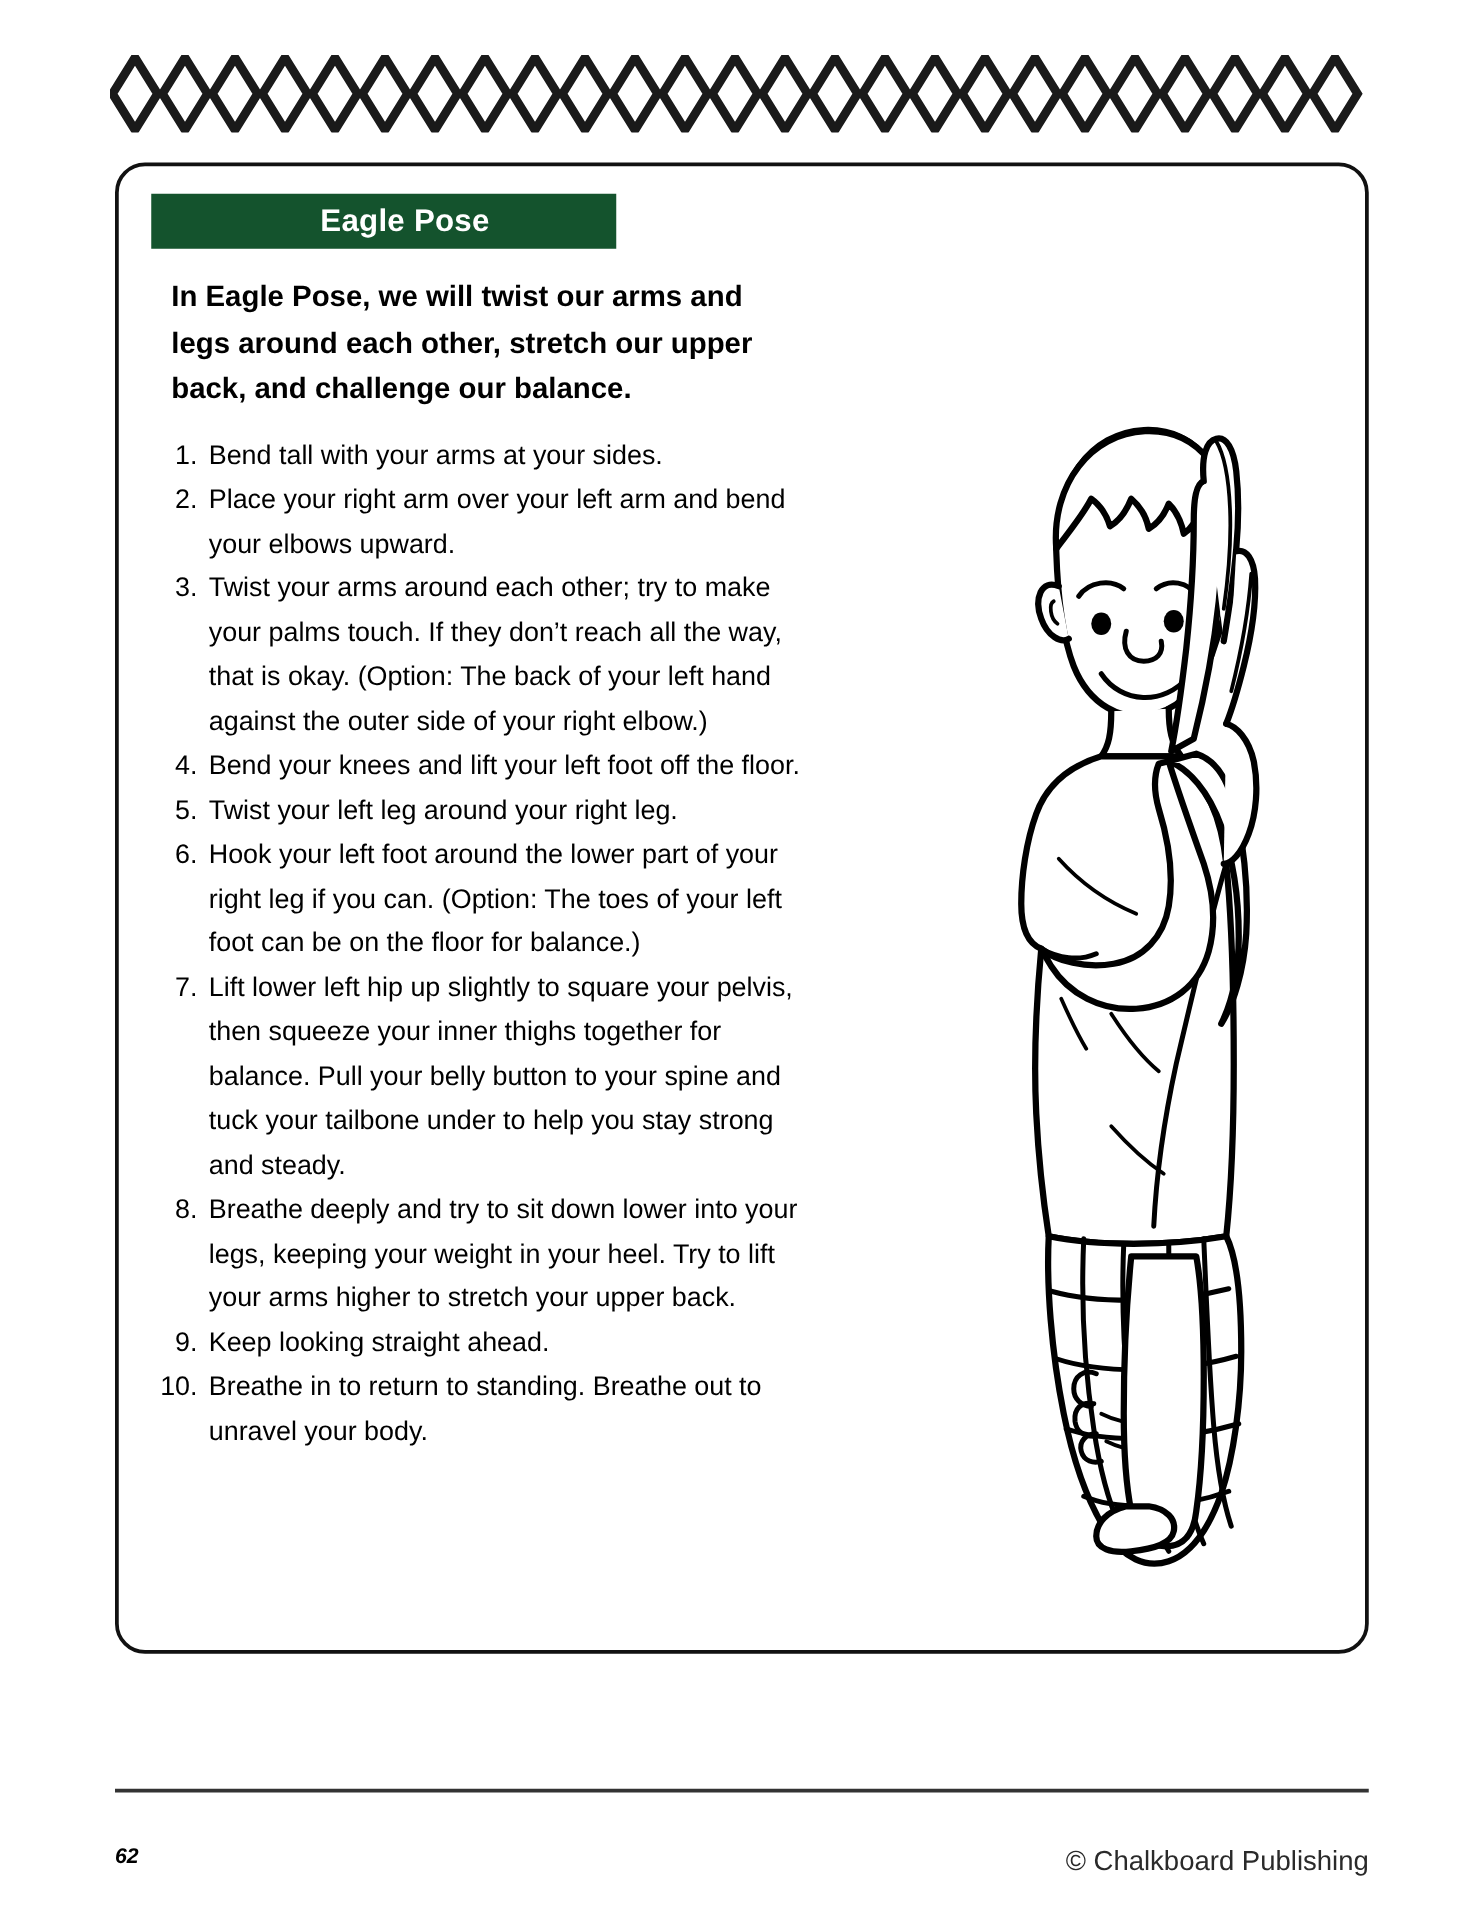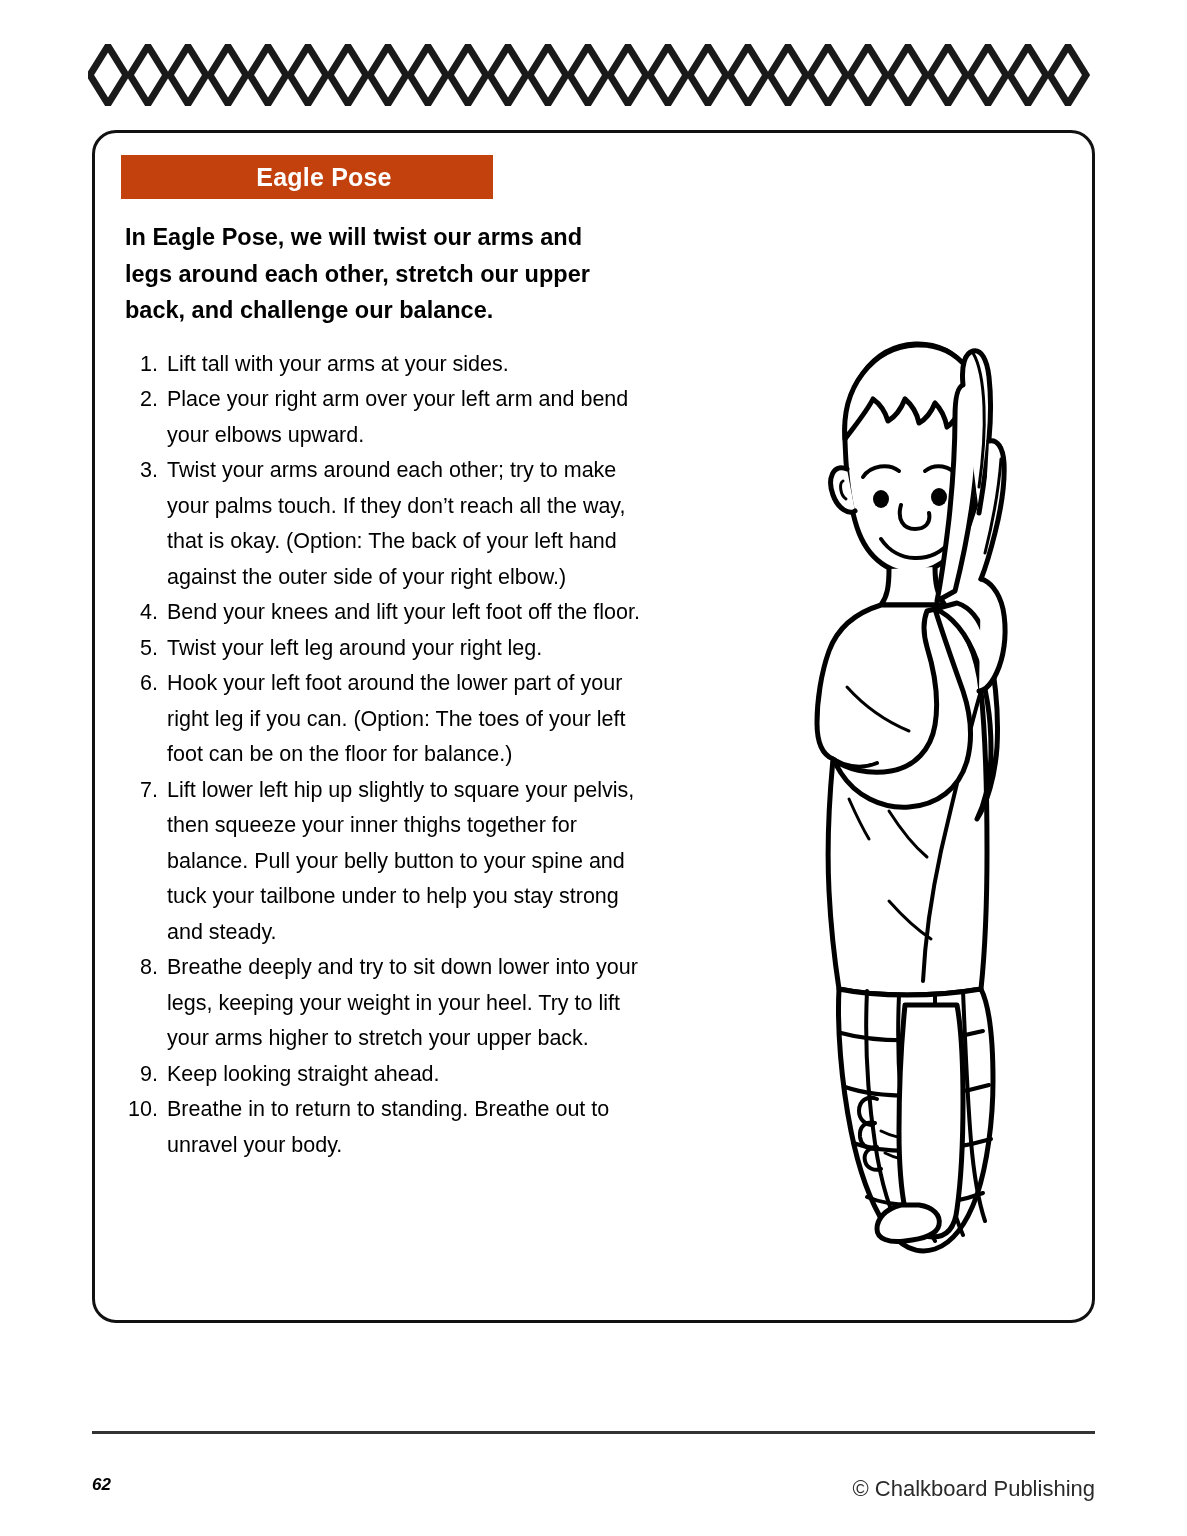--- a/index.html
+++ b/index.html
@@ -39,21 +39,21 @@
     background: #ffffff;
   }
 
   
   .title-banner {
     position: absolute;
     left: 26px;
     top: 22px;
     width: 372px;
     height: 44px;
-    background: #c2410c;
+    background: #14532d;
     display: flex;
     align-items: center;
     justify-content: center;
   }
   .title-banner .title-text {
     color: #ffffff;
     font-size: 25px;
     font-weight: bold;
     letter-spacing: 0.2px;
     padding-left: 34px;
@@ -64,21 +64,21 @@
     position: absolute;
     left: 26px;
     top: 86px;
     width: 530px;
   }
 
   .intro {
     font-size: 23.5px;
     font-weight: bold;
     line-height: 36.5px;
-    margin: 0 0 18px 4px;
+    margin: 0 0 18px 16px;
     width: 500px;
   }
 
   .steps {
     margin: 0;
     padding: 0;
     list-style: none;
   }
   .step {
     display: flex;
@@ -174,21 +174,21 @@
 
   <div class="title-banner">
     <span class="title-text">Eagle Pose</span>
   </div>
 
   <div class="text-column">
     <p class="intro">In Eagle Pose, we will twist our arms and legs around each other, stretch our upper back, and challenge our balance.</p>
     <ol class="steps">
         <li class="step">
           <span class="step-num">1.</span>
-          <span class="step-text">Lift tall with your arms at your sides.</span>
+          <span class="step-text">Bend tall with your arms at your sides.</span>
         </li>
         <li class="step">
           <span class="step-num">2.</span>
           <span class="step-text">Place your right arm over your left arm and bend your elbows upward.</span>
         </li>
         <li class="step">
           <span class="step-num">3.</span>
           <span class="step-text">Twist your arms around each other; try to make your palms touch. If they don’t reach all the way, that is okay. (Option: The back of your left hand against the outer side of your right elbow.)</span>
         </li>
         <li class="step">

